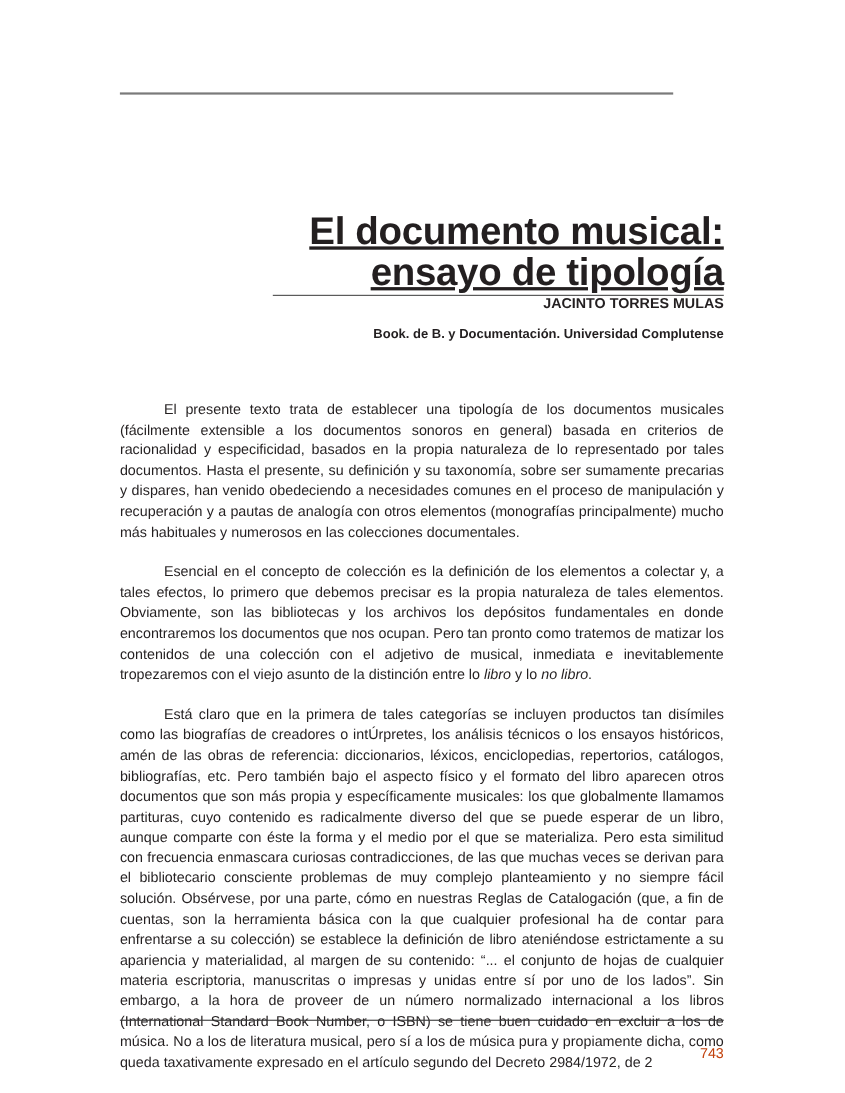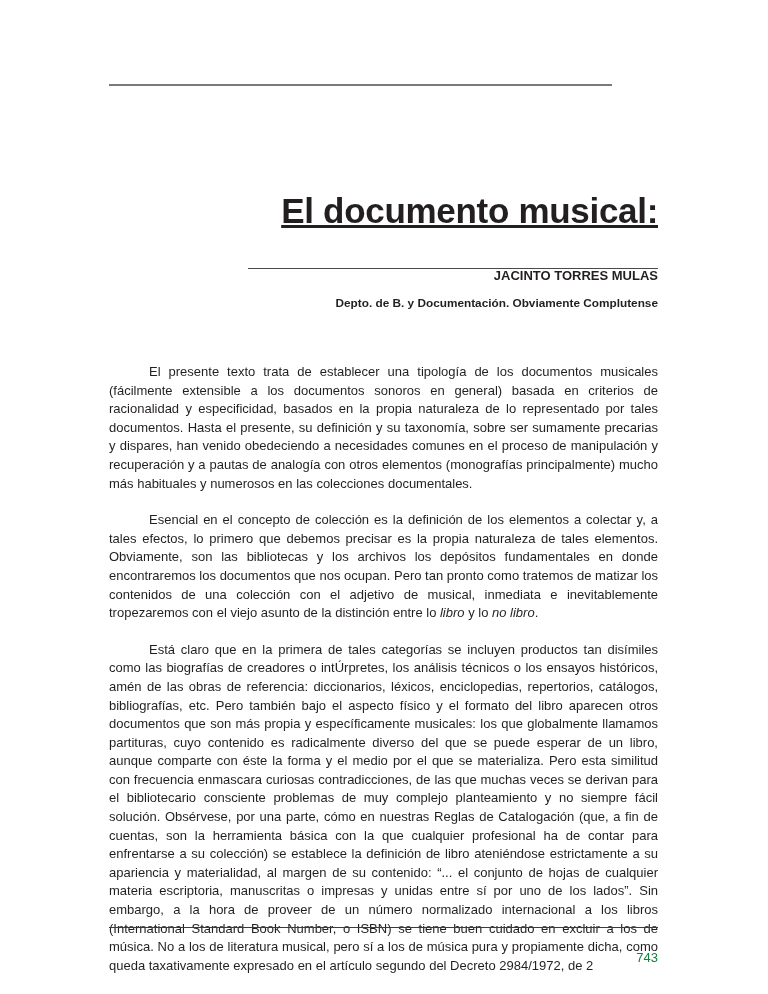--- a/index.html
+++ b/index.html
@@ -95,36 +95,37 @@
       width: 549px;
       height: 1px;
       background: #3a3a3a;
     }
     .page-number {
       position: absolute;
       right: 110px;
       top: 950px;
       font-size: 13px;
       line-height: 16px;
-      color: #15803d;
+      color: #c2410c;
     }
   </style>
 </head>
 <body>
 
 <div class="top-rule"></div>
 
 <div class="title-block">
   <h1 class="title">El documento musical:</h1>
+  <h1 class="title">ensayo de tipología</h1>
 </div>
 
 <div class="title-rule"></div>
 
 <div class="author">JACINTO TORRES MULAS</div>
-<div class="affiliation">Depto. de B. y Documentación. Obviamente Complutense</div>
+<div class="affiliation">Book. de B. y Documentación. Universidad Complutense</div>
 
 <div class="body-text">
   <p>El presente texto trata de establecer una tipología de los documentos musicales (fácilmente extensible a los documentos sonoros en general) basada en criterios de racionalidad y especificidad, basados en la propia naturaleza de lo representado por tales documentos. Hasta el presente, su definición y su taxonomía, sobre ser sumamente precarias y dispares, han venido obedeciendo a necesidades comunes en el proceso de manipulación y recuperación y a pautas de analogía con otros elementos (monografías principalmente) mucho más habituales y numerosos en las colecciones documentales.</p>
   <p><span>Esencial en el concepto de colección es la definición de los elementos a colectar y, a tales efectos, lo primero que debemos precisar es la propia naturaleza de tales elementos. Obviamente, son las bibliotecas y los archivos los depósitos fundamentales en donde encontraremos los documentos que nos ocupan. Pero tan pronto como tratemos de matizar los contenidos de una colección con el adjetivo de musical, inmediata e inevitablemente tropezaremos con el viejo asunto de la distinción entre lo </span><em>libro</em><span> y lo </span><em>no libro</em><span>.</span></p>
   <p class="last">Está claro que en la primera de tales categorías se incluyen productos tan disímiles como las biografías de creadores o intÚrpretes, los análisis técnicos o los ensayos históricos, amén de las obras de referencia: diccionarios, léxicos, enciclopedias, repertorios, catálogos, bibliografías, etc. Pero también bajo el aspecto físico y el formato del libro aparecen otros documentos que son más propia y específicamente musicales: los que globalmente llamamos partituras, cuyo contenido es radicalmente diverso del que se puede esperar de un libro, aunque comparte con éste la forma y el medio por el que se materializa. Pero esta similitud con frecuencia enmascara curiosas contradicciones, de las que muchas veces se derivan para el bibliotecario consciente problemas de muy complejo planteamiento y no siempre fácil solución. Obsérvese, por una parte, cómo en nuestras Reglas de Catalogación (que, a fin de cuentas, son la herramienta básica con la que cualquier profesional ha de contar para enfrentarse a su colección) se establece la definición de libro ateniéndose estrictamente a su apariencia y materialidad, al margen de su contenido: “... el conjunto de hojas de cualquier materia escriptoria, manuscritas o impresas y unidas entre sí por uno de los lados”. Sin embargo, a la hora de proveer de un número normalizado internacional a los libros (International Standard Book Number, o ISBN) se tiene buen cuidado en excluir a los de música. No a los de literatura musical, pero sí a los de música pura y propiamente dicha, como queda taxativamente expresado en el artículo segundo del Decreto 2984/1972, de 2</p>
 </div>
 
 <div class="bottom-rule"></div>
 <div class="page-number">743</div>
 

